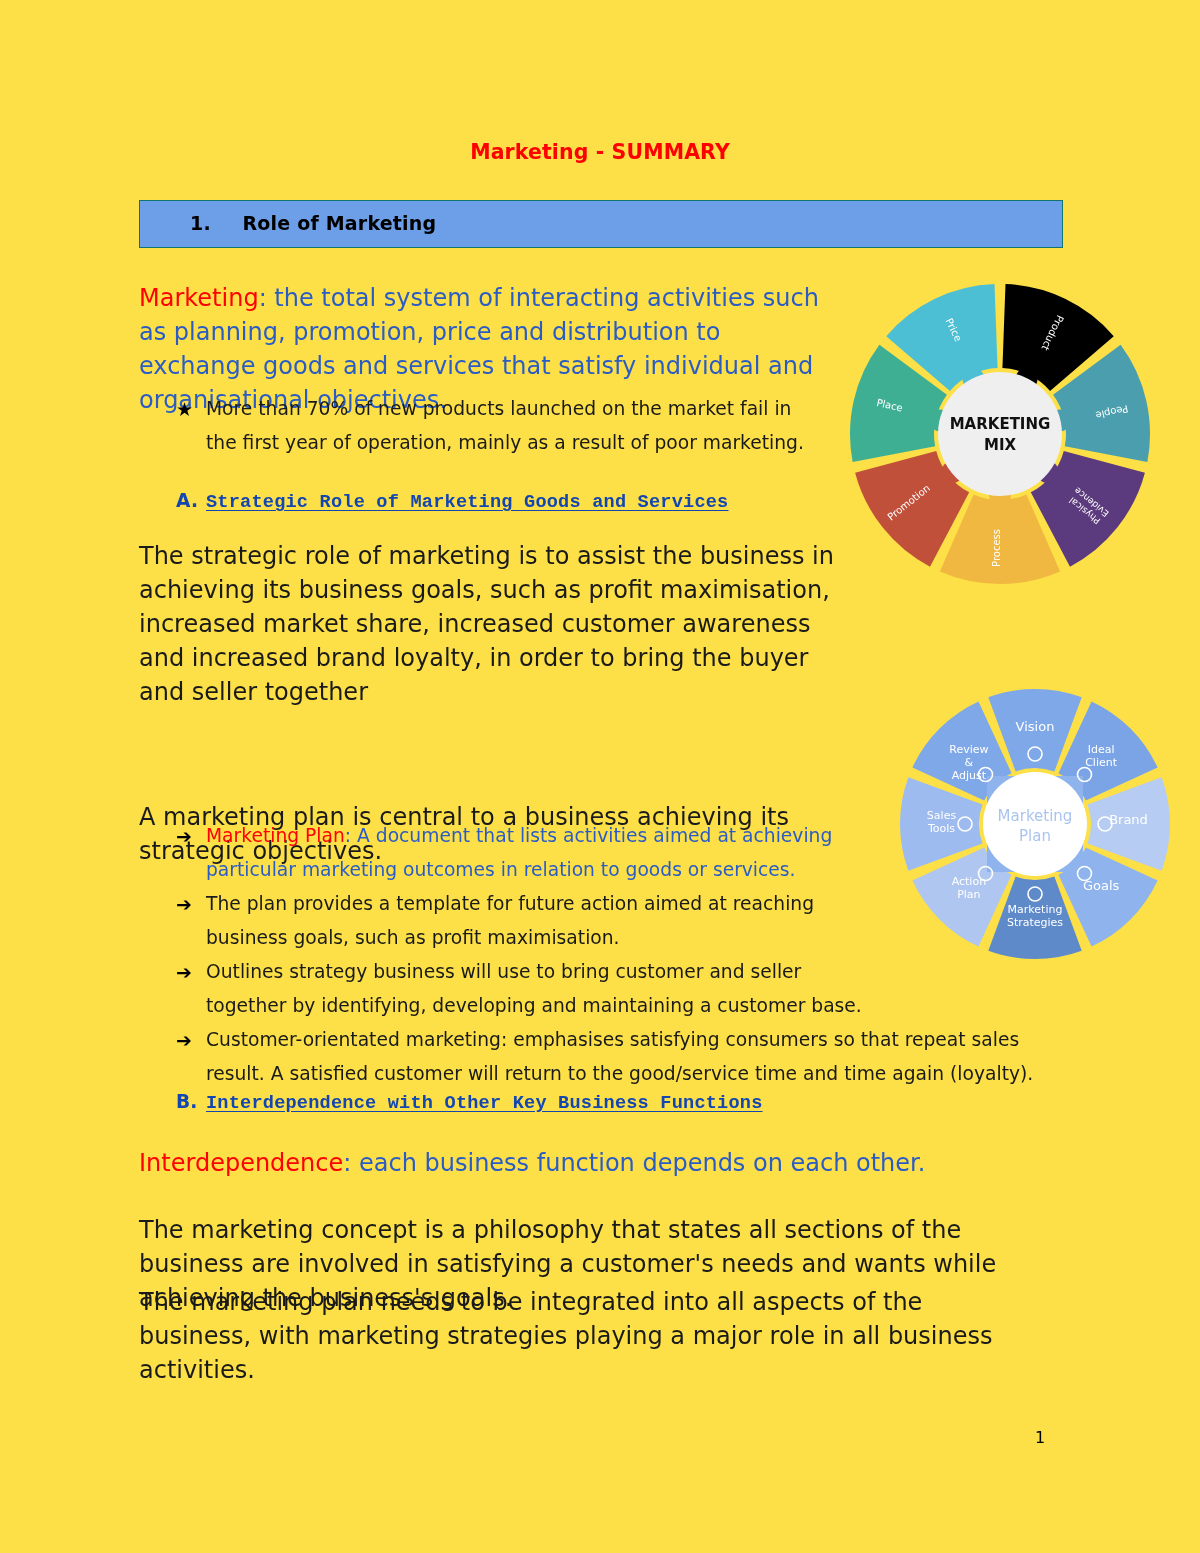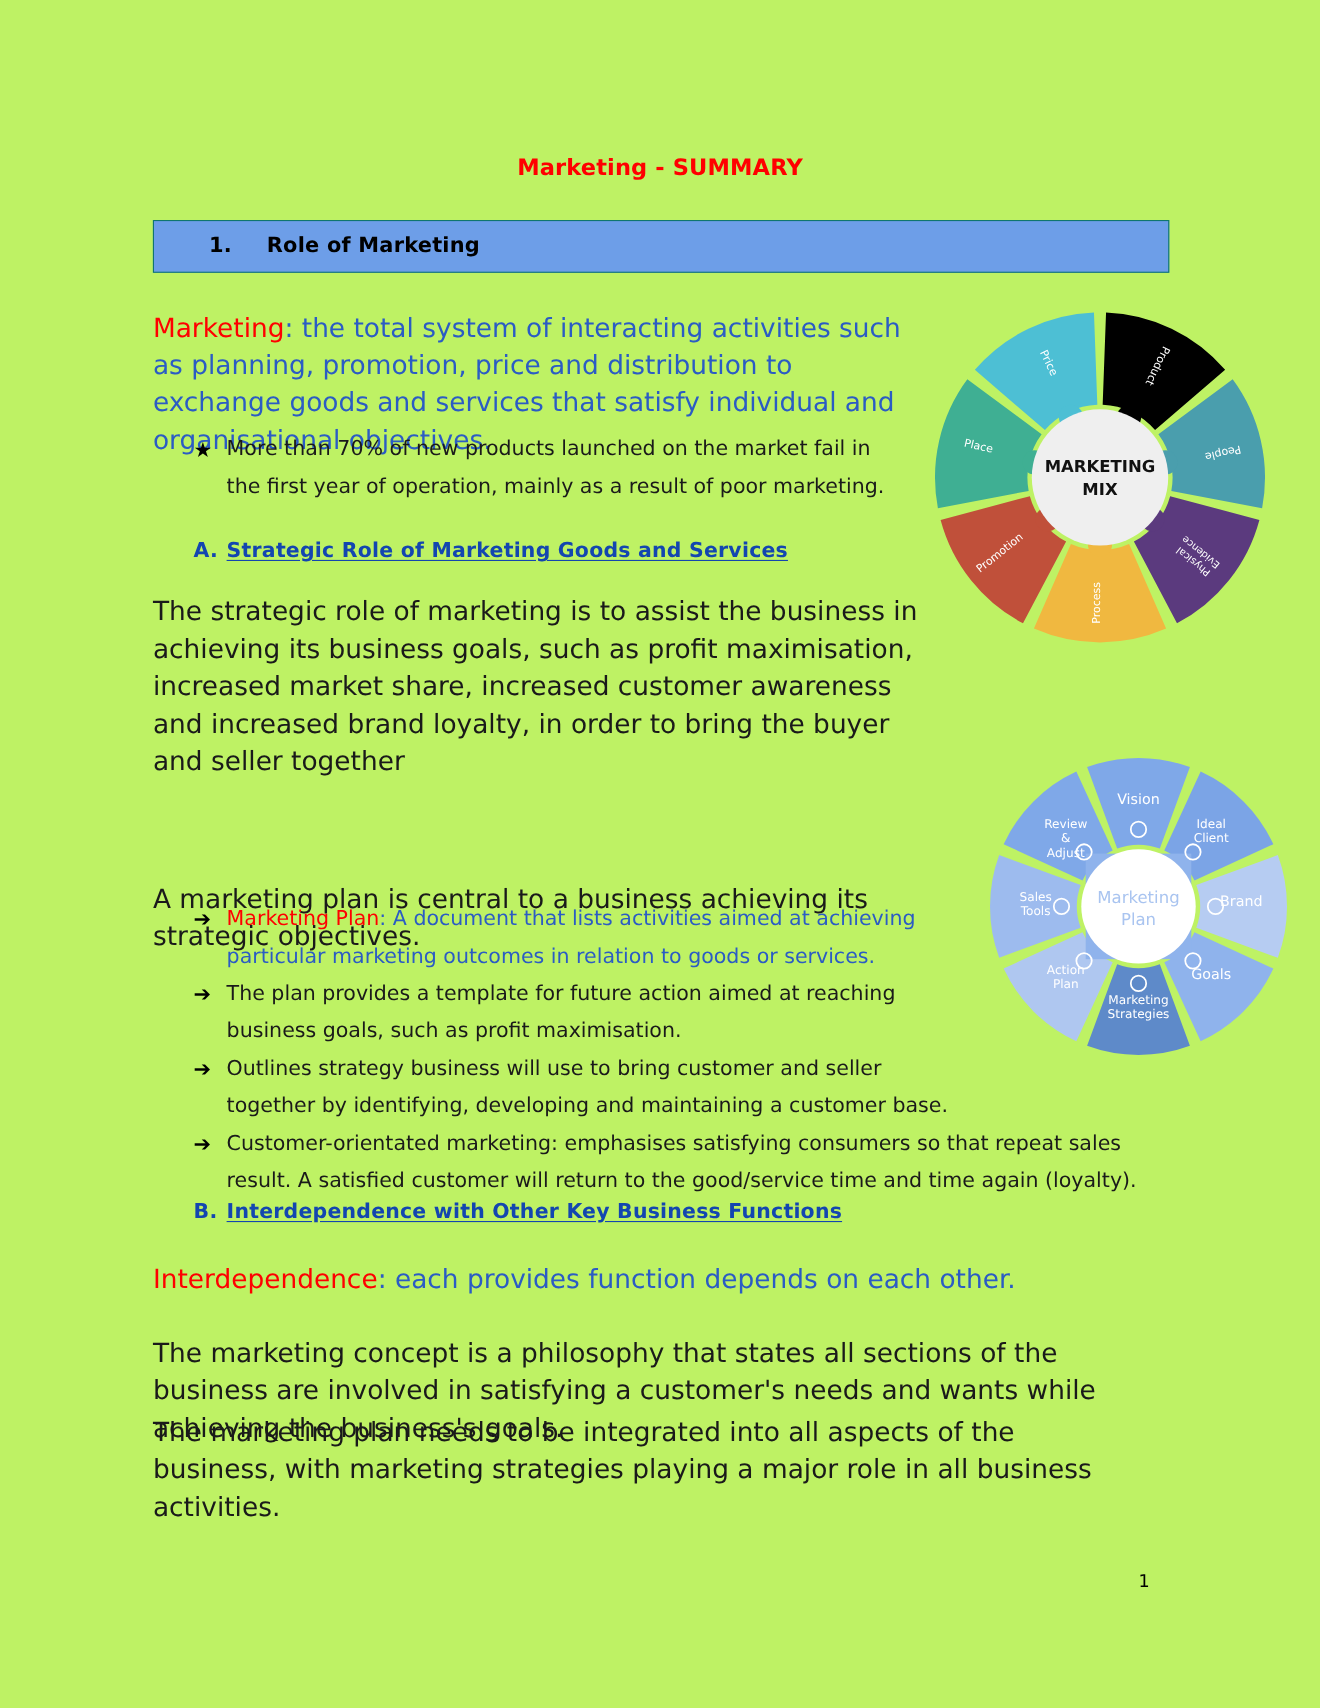--- a/index.html
+++ b/index.html
@@ -11,21 +11,21 @@
     width: 1200px;
     height: 1553px;
     position: relative;
     font-family: "DejaVu Sans", sans-serif;
     color: #000000;
     overflow: hidden;
   }
   .page {
     position: absolute;
     inset: 0;
-    background: #bef264;
+    background: #fde047;
   }
 
   
   .doc-title {
     position: absolute;
     left: 0;
     top: 140px;
     width: 1200px;
     text-align: center;
     font-size: 20.5px;
@@ -73,20 +73,21 @@
     line-height: 30px;
     letter-spacing: .2px;
   }
   .heading-ab .letter {
     display: inline-block;
     width: 30px;
   }
   .heading-ab .ul {
     text-decoration: underline;
     text-underline-offset: 3px;
+    font-family: Liberation Mono, monospace;
   }
 
   
   .bullet-row {
     position: absolute;
     display: flex;
     align-items: flex-start;
   }
   .bullet-mark {
     flex: 0 0 auto;
@@ -165,21 +166,21 @@
   <div class="bullet-row" style="left:176px; top:1023px; width:905px;">
     <div class="bullet-mark">➔</div>
     <div class="bullet-text black">Customer-orientated marketing: emphasises satisfying consumers so that repeat sales result. A satisfied customer will return to the good/service time and time again (loyalty).</div>
   </div>
 
   <div class="heading-ab" style="left:176px; top:1087px;">
     <span class="letter">B.</span><span class="ul">Interdependence with Other Key Business Functions</span>
   </div>
 
   <div class="tb" style="left:139px; top:1146px; width:900px;">
-    <span class="red">Interdependence</span><span class="blue">: each provides function depends on each other.</span>
+    <span class="red">Interdependence</span><span class="blue">: each business function depends on each other.</span>
   </div>
 
   <div class="tb black" style="left:139px; top:1213px; width:890px;">The marketing concept is a philosophy that states all sections of the business are involved in satisfying a customer's needs and wants while achieving the business's goals.</div>
 
   <div class="tb black" style="left:139px; top:1285px; width:890px;">The marketing plan needs to be integrated into all aspects of the business, with marketing strategies playing a major role in all business activities.</div>
 
   <div class="page-num">1</div>
 
   <div class="wheel-wrap" style="left:849px; top:283px; width:302px; height:302px;">
     <svg width="302" height="302" viewBox="0 0 302 302">

